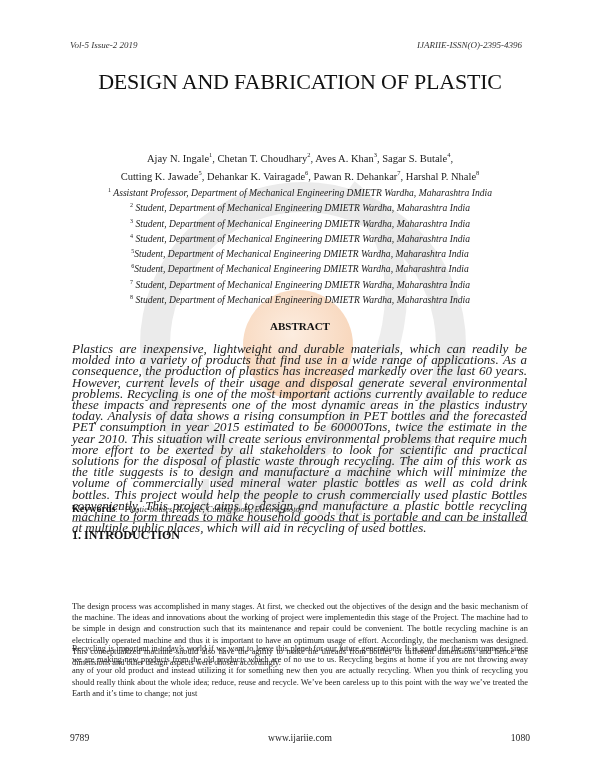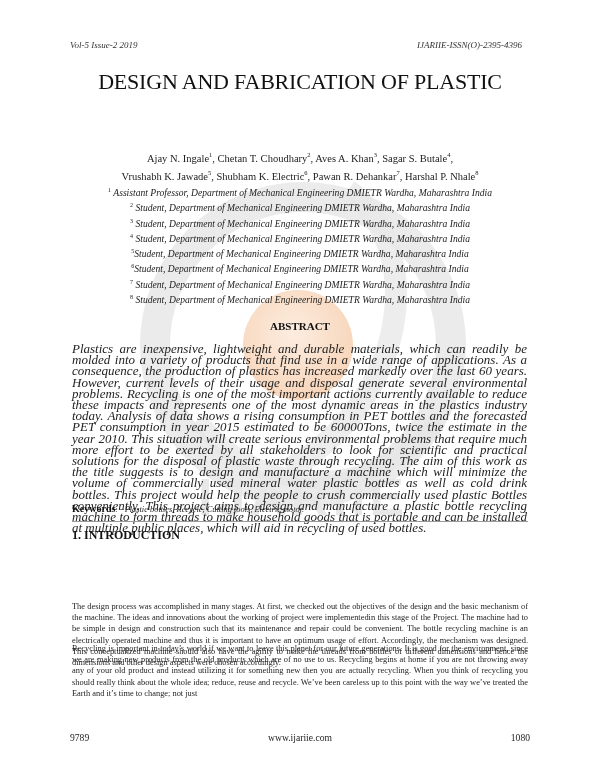--- a/index.html
+++ b/index.html
@@ -79,22 +79,22 @@
     </div>
 
     <div class="authors">
       <div>
         <span>Ajay N. Ingale</span><sup>1</sup><span>, </span>
         <span>Chetan T. Choudhary</span><sup>2</sup><span>, </span>
         <span>Aves A. Khan</span><sup>3</sup><span>, </span>
         <span>Sagar S. Butale</span><sup>4</sup><span>,</span>
       </div>
       <div>
-        <span>Vrushabh K. Jawade</span><sup>5</sup><span>, </span>
-        <span>Shubham K. Electric</span><sup>6</sup><span>, </span>
+        <span>Cutting K. Jawade</span><sup>5</sup><span>, </span>
+        <span>Dehankar K. Vairagade</span><sup>6</sup><span>, </span>
         <span>Pawan R. Dehankar</span><sup>7</sup><span>, </span>
         <span>Harshal P. Nhale</span><sup>8</sup>
       </div>
     </div>
 
     <div class="affiliations">
       <div class="aff-line"><sup>1</sup> <span>Assistant Professor, Department of Mechanical Engineering DMIETR Wardha, Maharashtra India</span></div>
       <div class="aff-line"><sup>2</sup> <span>Student, Department of Mechanical Engineering DMIETR Wardha, Maharashtra India</span></div>
       <div class="aff-line"><sup>3</sup> <span>Student, Department of Mechanical Engineering DMIETR Wardha, Maharashtra India</span></div>
       <div class="aff-line"><sup>4</sup> <span>Student, Department of Mechanical Engineering DMIETR Wardha, Maharashtra India</span></div>

